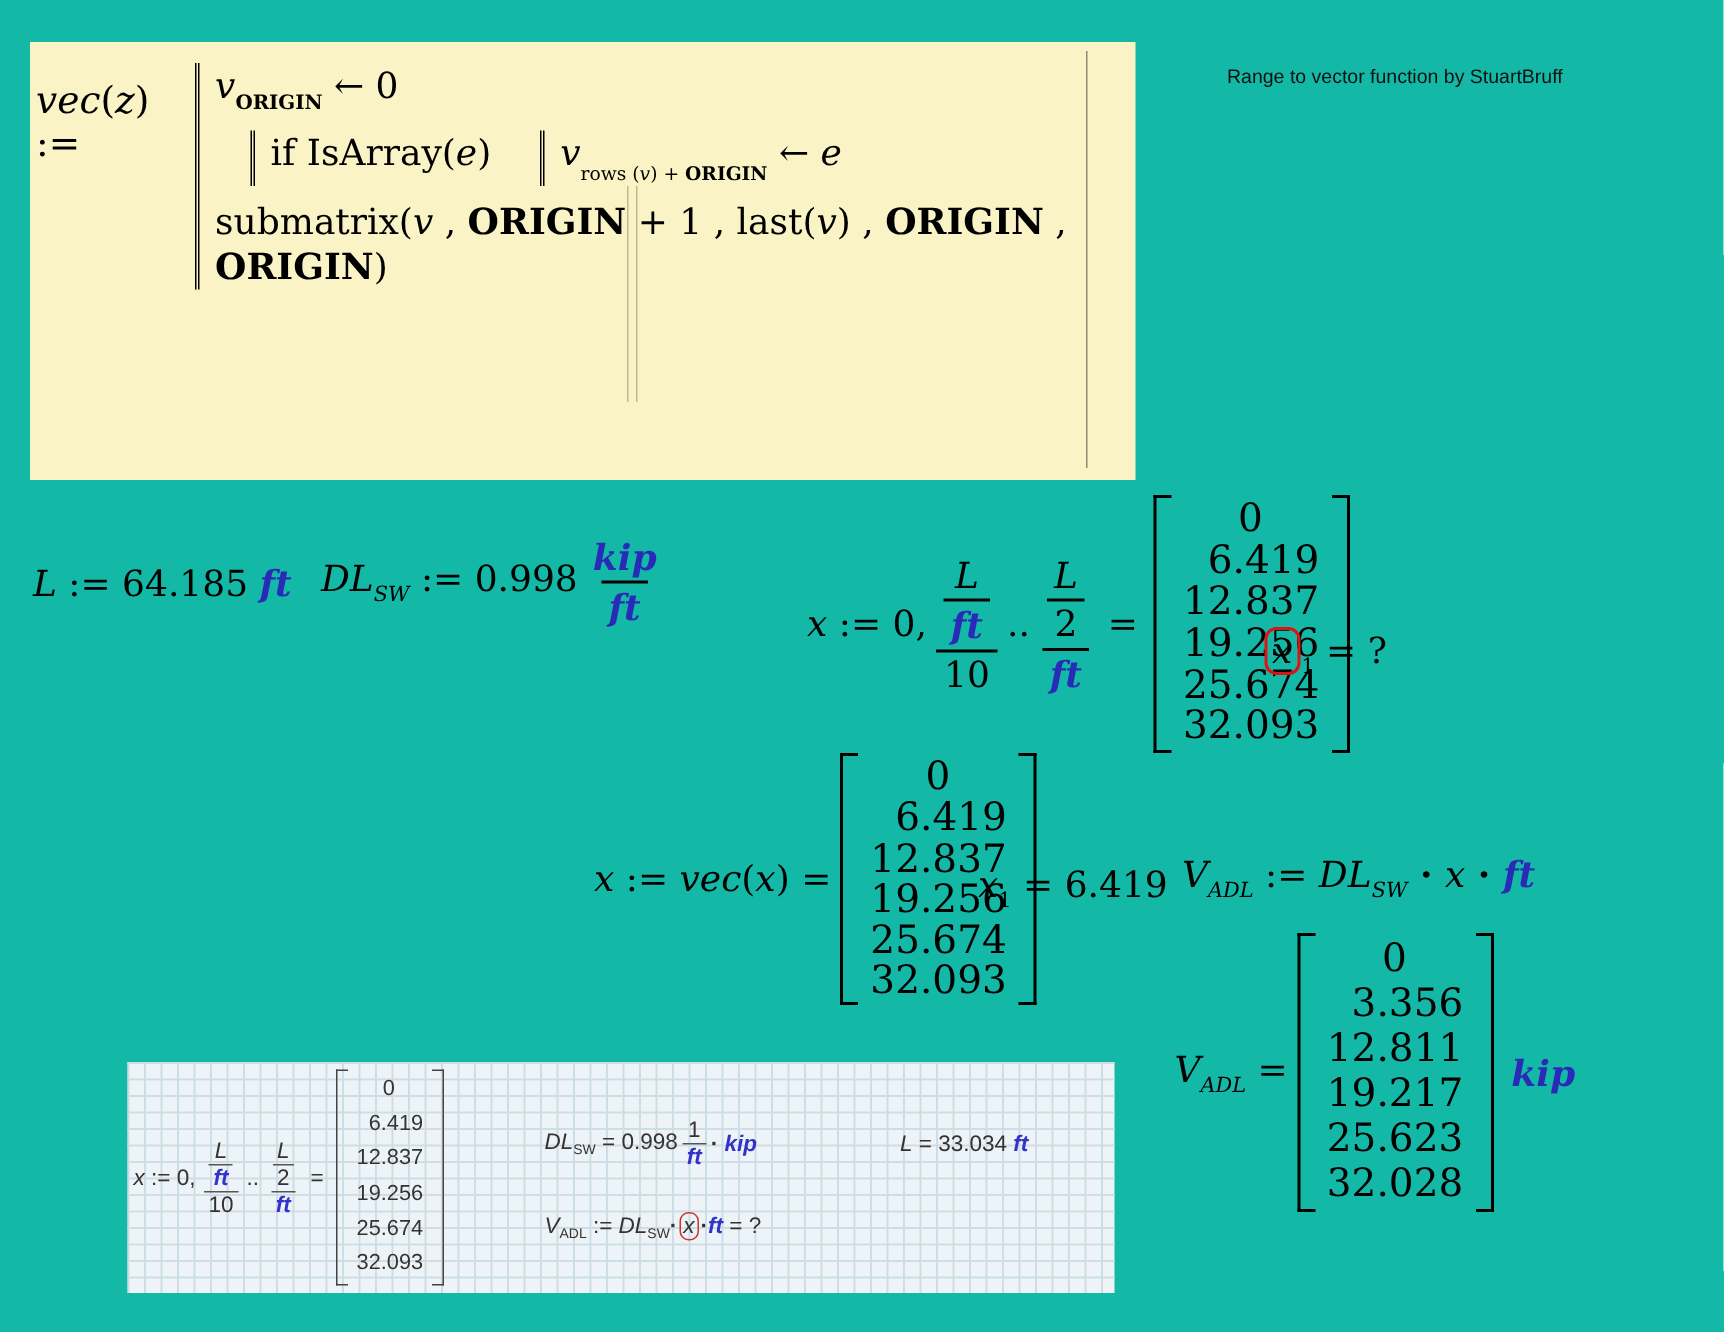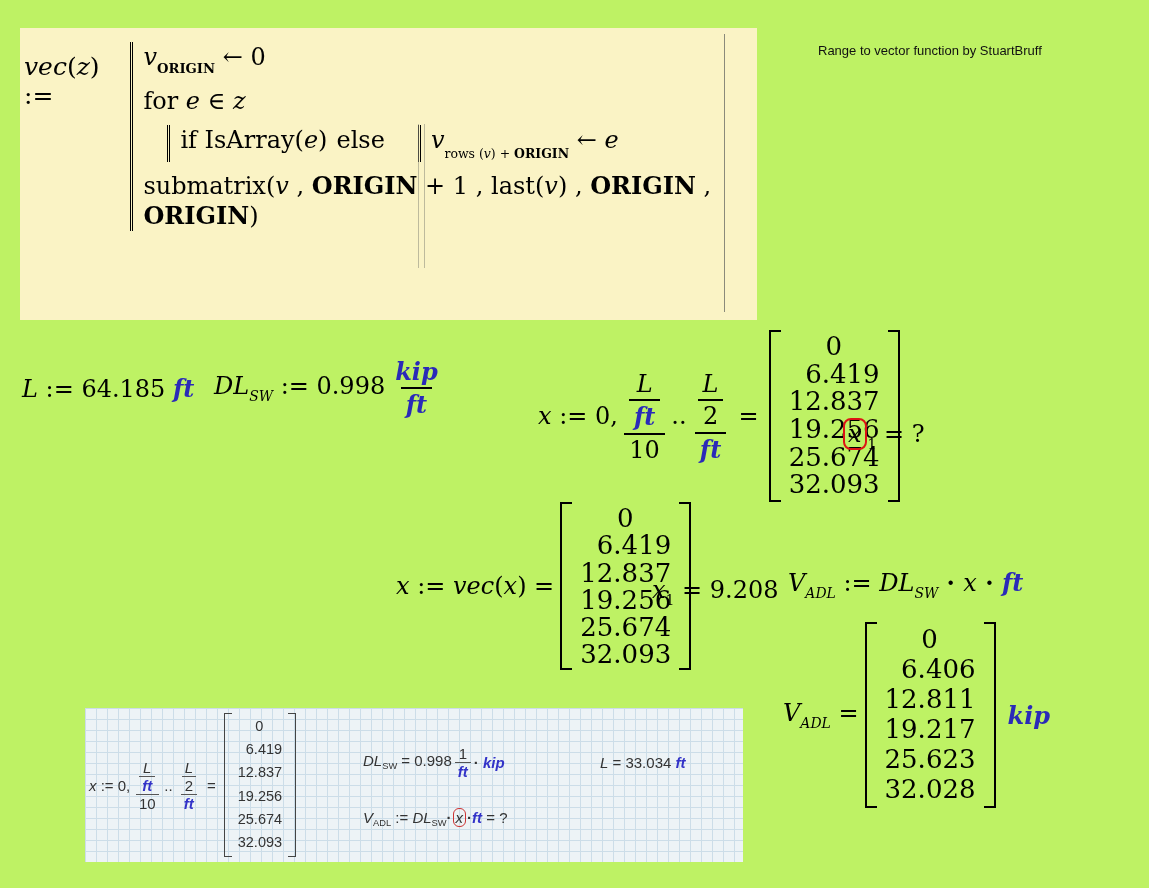--- a/index.html
+++ b/index.html
@@ -1,16 +1,16 @@
 <!DOCTYPE html>
 <html><head>
 <meta charset="utf-8">
 <style>
   html,body{margin:0;padding:0;background:#fff;}
-  #stage{position:relative;width:1149px;height:888px;background:#bef264;overflow:hidden;
+  #stage{position:relative;width:1149px;height:888px;background:#14b8a6;overflow:hidden;
          font-family:"DejaVu Serif","Liberation Serif",serif;}
 
   
   .math{position:absolute;white-space:nowrap;font-size:24px;color:#000;}
   .mrow{display:flex;align-items:center;height:100%;}
 
   
   .tk{display:inline;}
   .tk.it{font-style:italic;}
   .tk.bf{font-weight:bold;}
@@ -73,24 +73,22 @@
 </head>
 <body>
 
 <div id="stage">
 
   <div class="yellow">
     <div class="prog-wrap">
       <span class="prog-lhs"><span class="tk it">vec</span><span class="tk rm">(</span><span class="tk it">z</span><span class="tk rm">)</span><span class="tk rm"> := </span></span>
       <div class="prog">
         <div class="pline"><span class="tk it">v</span><span class="tk sbb">ORIGIN</span><span class="tk rm"> ← 0</span></div>
-        <div class="pline"><span class="tk rm">for </span><span class="tk it">e</span><span class="tk rm"> ∈ </span><span class="tk it">z</span></div>
         <div class="pblock">
           <div class="pline"><span class="tk rm">if IsArray</span><span class="tk rm">(</span><span class="tk it">e</span><span class="tk rm">)</span></div>
-          <div class="pline"><span class="tk rm">else</span></div>
           <div class="pblock">
             <div class="pline"><span class="tk it">v</span><span class="tk sbr">rows (</span><span class="tk sbr it">v</span><span class="tk sbr">) + </span><span class="tk sbr bf">ORIGIN</span><span class="tk rm"> ← </span><span class="tk it">e</span></div>
           </div>
         </div>
         <div class="pline"><span class="tk rm">submatrix</span><span class="tk rm">(</span><span class="tk it">v</span><span class="tk rm"> , </span><span class="tk bf">ORIGIN</span><span class="tk rm"> + 1 , last</span><span class="tk rm">(</span><span class="tk it">v</span><span class="tk rm">) , </span><span class="tk bf">ORIGIN</span><span class="tk rm"> , </span><span class="tk bf">ORIGIN</span><span class="tk rm">)</span></div>
       </div>
     </div>
     <div class="sel-line" style="left:704px;top:6px;height:278px;"></div>
     <div class="sel-line" style="left:398px;top:96px;height:144px;opacity:.55;"></div>
     <div class="sel-line" style="left:404px;top:96px;height:144px;opacity:.55;"></div>
@@ -166,35 +164,35 @@
             <div class="v">19.256</div>
             <div class="v">25.674</div>
             <div class="v">32.093</div>
           </span>
         <span class="bR"></span>
       </span>
     </div>
   </div>
 
   <div class="math" style="left:652px;top:576px;">
-    <span><span class="tk it">x</span><span class="tk sb">1</span><span class="tk rm"> = 9.208</span></span>
+    <span><span class="tk it">x</span><span class="tk sb">1</span><span class="tk rm"> = 6.419</span></span>
   </div>
 
   <div class="math" style="left:788px;top:568px;text-align:center;">
     <span><span class="tk it">V</span><span class="tk sb it">ADL</span><span class="tk rm"> := </span><span class="tk it">DL</span><span class="tk sb it">SW</span><span class="tk rm bf"> · </span><span class="tk it">x</span><span class="tk rm bf"> · </span><span class="tk un">ft</span></span>
   </div>
 
   <div class="math" style="left:783px;top:622px;height:186px;">
     <div class="mrow">
       <span><span class="tk it">V</span><span class="tk sb it">ADL</span><span class="tk rm"> = </span></span>
       <span class="mat">
         <span class="bL"></span>
         <span class="col">
             <div class="v int">0</div>
-            <div class="v">6.406</div>
+            <div class="v">3.356</div>
             <div class="v">12.811</div>
             <div class="v">19.217</div>
             <div class="v">25.623</div>
             <div class="v">32.028</div>
           </span>
         <span class="bR"></span>
       </span>
       <span style="margin-left:6px;"><span class="tk un">kip</span></span>
     </div>
   </div>

